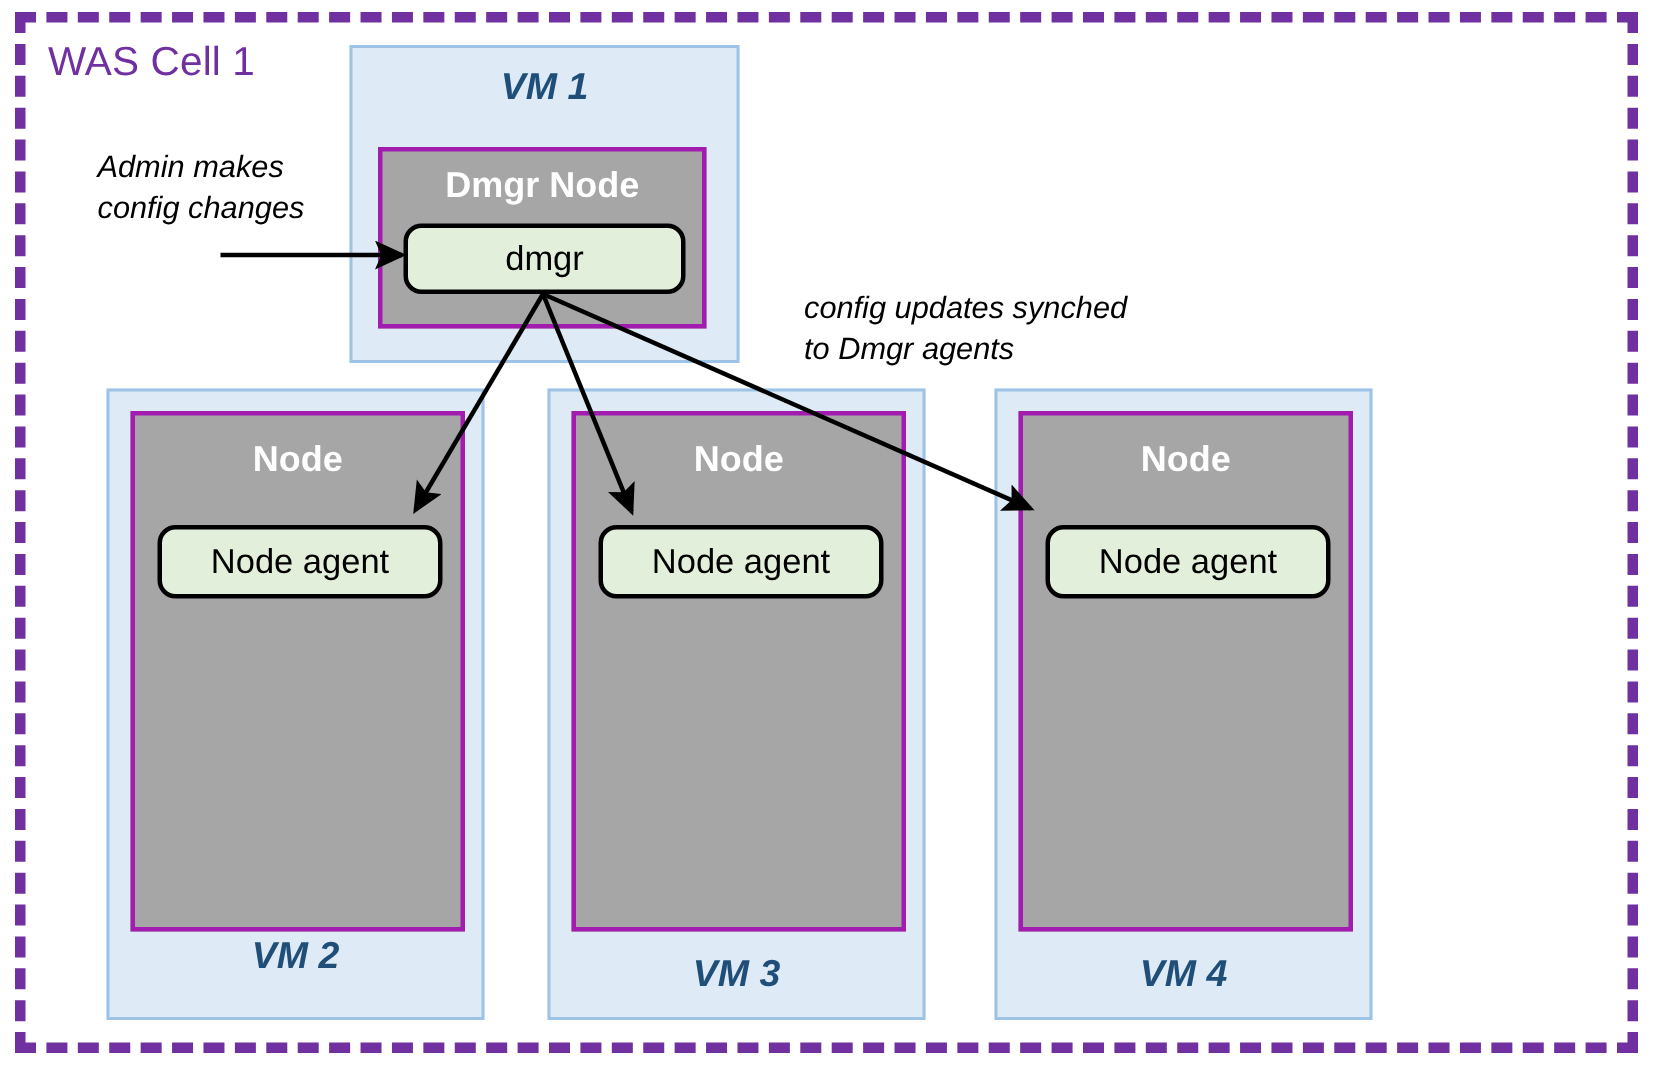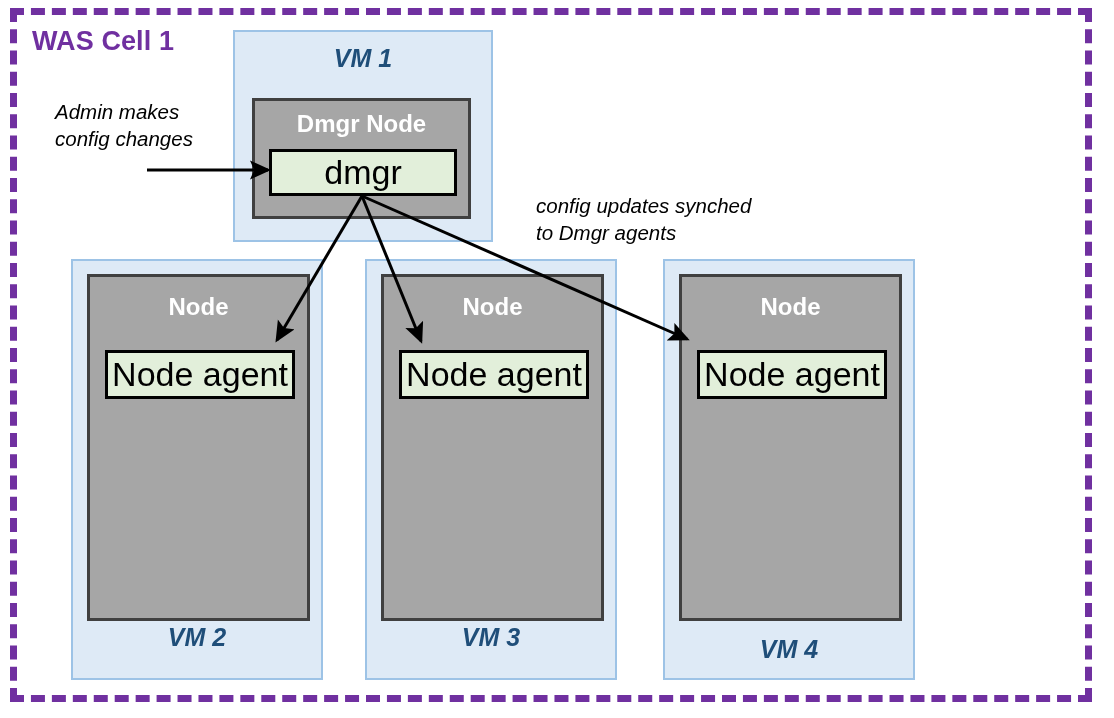--- a/index.html
+++ b/index.html
@@ -28,21 +28,21 @@
     width: 1082px;
     height: 694px;
     border: 7px dashed #7030A0;
     box-sizing: border-box;
   }
   .cell-title {
     position: absolute;
     left: 32px;
     top: 26px;
     font-size: 27px;
-    font-weight: bold;
+    font-weight: normal;
     color: #7030A0;
     letter-spacing: 0.1px;
     white-space: nowrap;
   }
 
   
   .vm-box {
     position: absolute;
     background: #DEEAF6;
     border: 2px solid #9DC3E6;
@@ -57,45 +57,45 @@
     font-style: italic;
     font-weight: bold;
     color: #1F4E79;
     white-space: nowrap;
   }
 
   
   .node-box {
     position: absolute;
     background: #A6A6A6;
-    border: 3px solid #404040;
+    border: 3px solid #a21caf;
     box-sizing: border-box;
   }
   .node-title {
     position: absolute;
     left: 0;
     right: 0;
     text-align: center;
     font-size: 24px;
     font-weight: bold;
     color: #FFFFFF;
     white-space: nowrap;
   }
 
   
   .pill {
     position: absolute;
     background: #E2EFDA;
     border: 3px solid #000000;
-    border-radius: 0;
+    border-radius: 12px;
     box-sizing: border-box;
     display: flex;
     align-items: center;
     justify-content: center;
-    font-size: 34px;
+    font-size: 23px;
     color: #000000;
     white-space: nowrap;
   }
 
   
   .caption {
     position: absolute;
     font-size: 20.5px;
     font-style: italic;
     color: #000000;
@@ -135,32 +135,32 @@
       <div class="pill" style="left:15px; top:73px; width:190px; height:49px;">Node agent</div>
     </div>
     <div class="vm-label" style="top:362px;">VM 2</div>
   </div>
 
   <div class="vm-box" style="left:365px; top:259px; width:252px; height:421px;">
     <div class="node-box" style="left:14px; top:13px; width:223px; height:347px;">
       <div class="node-title" style="top:16px;">Node</div>
       <div class="pill" style="left:15px; top:73px; width:190px; height:49px;">Node agent</div>
     </div>
-    <div class="vm-label" style="top:362px;">VM 3</div>
+    <div class="vm-label" style="top:374px;">VM 3</div>
   </div>
 
   <div class="vm-box" style="left:663px; top:259px; width:252px; height:421px;">
     <div class="node-box" style="left:14px; top:13px; width:223px; height:347px;">
       <div class="node-title" style="top:16px;">Node</div>
       <div class="pill" style="left:15px; top:73px; width:190px; height:49px;">Node agent</div>
     </div>
     <div class="vm-label" style="top:374px;font-style:italic;">VM 4</div>
   </div>
 
-  <div class="caption" style="left:55px; top:98px;">Admin makes
+  <div class="caption" style="left:65px; top:98px;">Admin makes
 config changes</div>
 
   <div class="caption" style="left:536px; top:192px;">config updates synched
 to Dmgr agents</div>
 
   <svg id="arrows" viewBox="0 0 1114 718">
     <defs>
       <marker id="ah" markerWidth="7" markerHeight="7" refX="6" refY="3.2" orient="auto" markerUnits="strokeWidth">
         <path d="M0,0 L7,3.2 L0,6.4 L1.4,3.2 Z" fill="#000000"></path>
       </marker>

